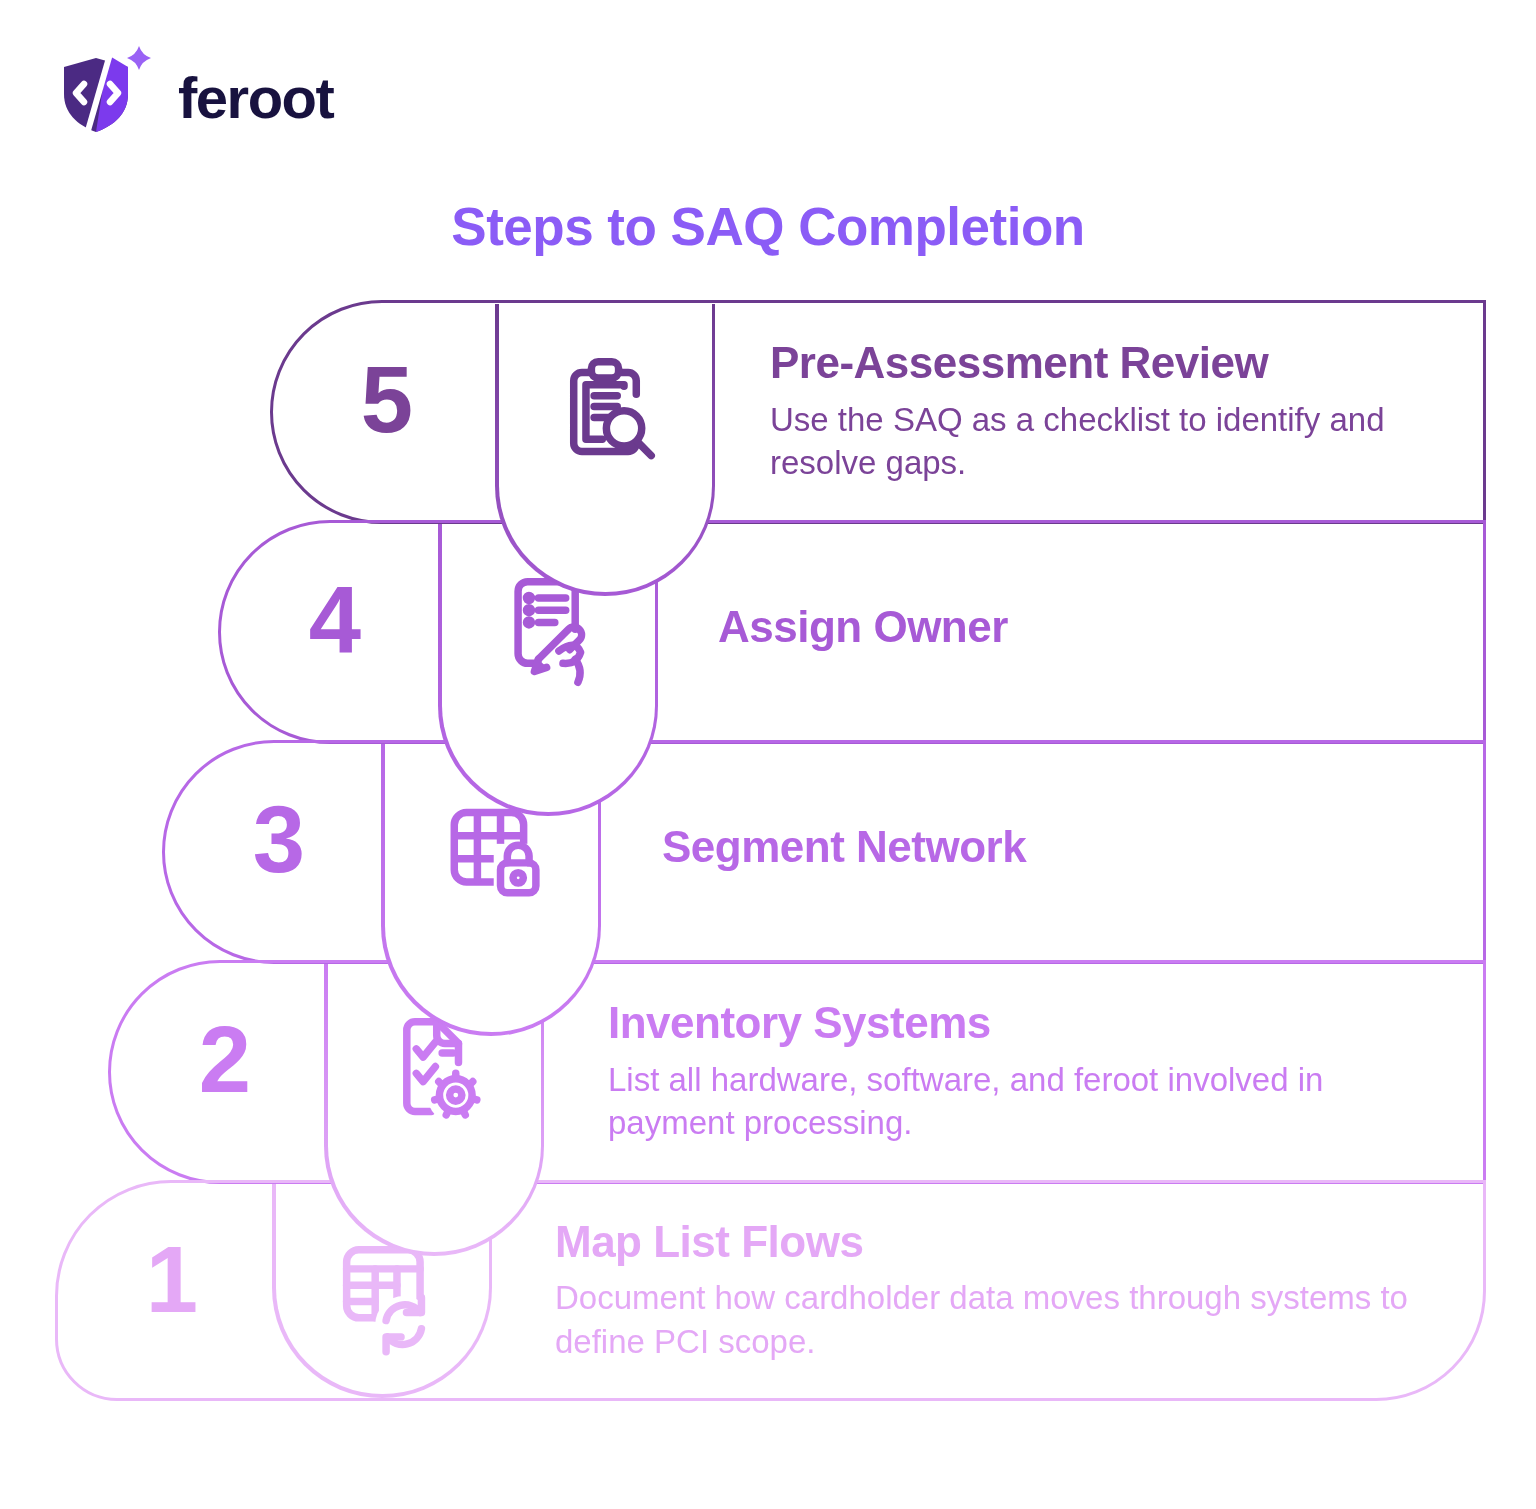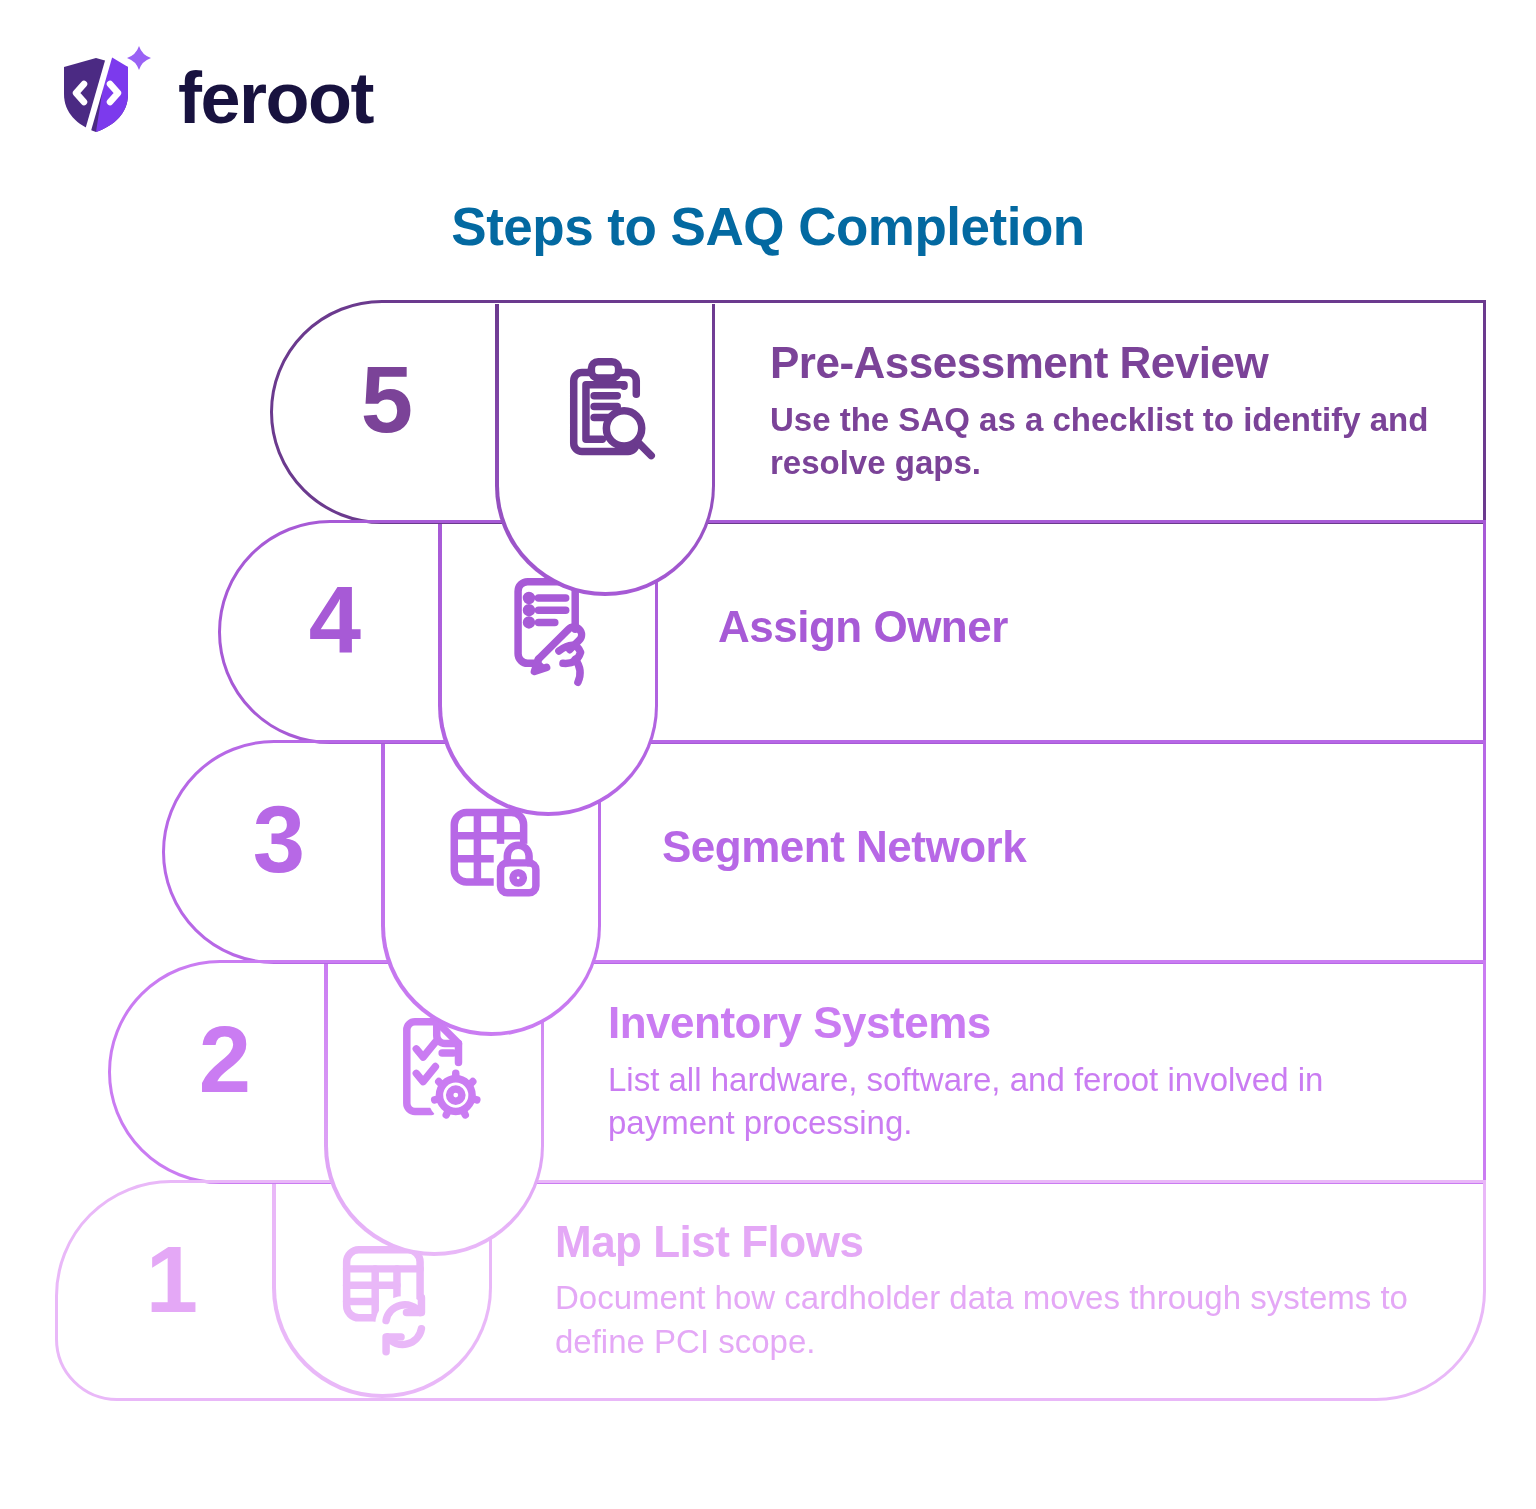--- a/index.html
+++ b/index.html
@@ -4,21 +4,21 @@
 <style>
   html,body{margin:0;padding:0;background:#ffffff;}
   .canvas{
     position:relative;width:1536px;height:1509px;background:#ffffff;overflow:hidden;
     font-family:"Liberation Sans",sans-serif;
   }
 
   
   .logo{position:absolute;left:54px;top:46px;display:flex;align-items:center;gap:14px;}
   .logo-mark{width:110px;height:100px;flex:0 0 auto;}
-  .logo-text{font-size:72px;font-weight:700;letter-spacing:-1.5px;line-height:1;margin-top:4px;}
+  .logo-text{font-size:58px;font-weight:700;letter-spacing:-1.5px;line-height:1;margin-top:4px;}
 
   
   .page-title{
     position:absolute;left:0;top:160px;width:100%;text-align:center;
     font-size:53px;font-weight:700;letter-spacing:-0.5px;
   }
 
   
   .band{
     position:absolute;border:3.5px solid var(--accent);background:transparent;
@@ -34,21 +34,21 @@
     position:absolute;left:44px;top:50px;width:140px;text-align:center;
     font-size:94px;font-weight:700;line-height:1;color:var(--text);
   }
 
   .copy{
     position:absolute;left:497px;top:0;bottom:0;right:30px;
     display:flex;flex-direction:column;justify-content:center;
   }
   .step-title{margin:0 0 10px 0;font-size:44px;font-weight:700;letter-spacing:-0.5px;color:var(--text);line-height:1.1;}
   .step-desc{margin:0;font-size:33px;font-weight:400;color:var(--text);line-height:1.32;}
-  .band-0 .step-desc{max-width:660px;font-weight:bold;}
+  .band-0 .step-desc{max-width:660px;}
   .band-1 .step-desc{max-width:730px;}
   .band-2 .step-desc{max-width:690px;}
   .band-3 .step-desc{max-width:810px;}
   .band-4 .step-desc{max-width:910px;}
 
   
   .pill{
     position:absolute;width:220px;border-radius:0 0 110px 110px;
     background:linear-gradient(180deg,var(--c1) 0%,var(--c2) 100%);
     color:var(--c1);
@@ -72,21 +72,21 @@
       <path d="M42,12 L74,21 V48 C74,67 61,79 42,86 C23,79 10,67 10,48 V21 Z" fill="#4b2a83"></path>
       <path d="M54,9 L74,21 V48 C74,67 61,79 42,86 Z" fill="#7c3aed"></path>
       <line x1="56" y1="8" x2="33" y2="88" stroke="#ffffff" stroke-width="6"></line>
       <polyline points="30,38 22,47 30,56" fill="none" stroke="#ffffff" stroke-width="6.5" stroke-linecap="round" stroke-linejoin="round"></polyline>
       <polyline points="56,38 64,47 56,56" fill="none" stroke="#ffffff" stroke-width="6.5" stroke-linecap="round" stroke-linejoin="round"></polyline>
       <path d="M85,0 q3,9 12,12 q-9,3 -12,12 q-3,-9 -12,-12 q9,-3 12,-12 z" fill="#9a62f5"></path>
     </svg>
     <span class="logo-text" style="color: rgb(24, 18, 63);">feroot</span>
   </div>
 
-  <h1 class="page-title" style="color: #0369a1;">Steps to SAQ Completion</h1>
+  <h1 class="page-title" style="color: #8b5cf6;">Steps to SAQ Completion</h1>
 
   <section class="band band-0" style="--accent: #6b3a8e; --text: #7b4398;">
     <span class="num">5</span>
     <div class="copy">
       <h2 class="step-title">Pre-Assessment Review</h2>
       <p class="step-desc">Use the SAQ as a checklist to identify and resolve gaps.</p>
     </div>
   </section>
 
   <section class="band band-1" style="--accent: #a75ad6; --text: #a75ad6;">

